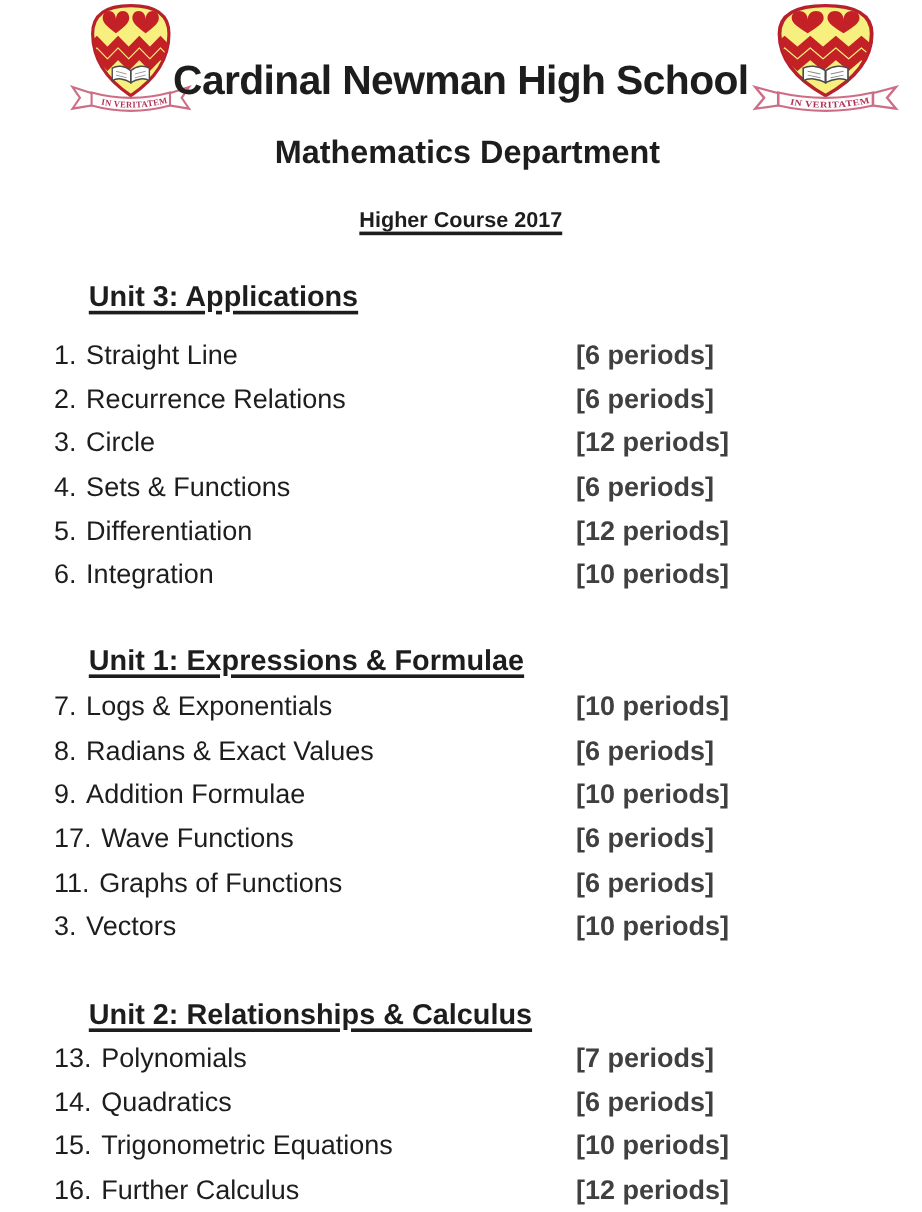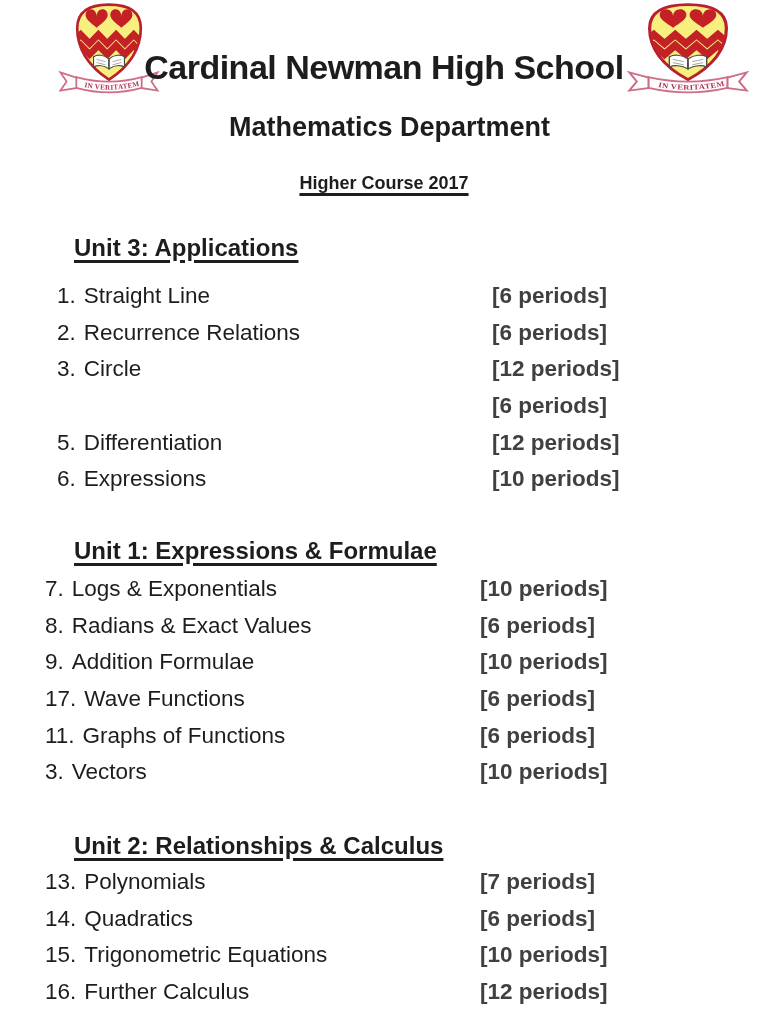--- a/index.html
+++ b/index.html
@@ -33,21 +33,21 @@
   .item-label {
     position: absolute; left: 45px; top: 50%; transform: translateY(-50%);
     font-size: 22.5px; white-space: nowrap;
   }
   .item-number { margin-right: 8px; }
   .item-periods {
     position: absolute; left: 480px; top: 50%; transform: translateY(-50%);
     font-size: 22.5px; font-weight: 700; color: #404040; white-space: nowrap;
   }
   #sec0-heading { top: 234px; }
-  #sec0-rows    { top: 278px; padding-left: 12px; }
+  #sec0-rows    { top: 278px; }
   #sec1-heading { top: 537px; }
   #sec1-rows    { top: 571px; }
   #sec2-heading { top: 832px; }
   #sec2-rows    { top: 864px; }
 </style>
 </head>
 <body>
 
 <div class="page">
 
@@ -123,28 +123,29 @@
     </div>
     <div class="row">
       <span class="item-label"><span class="item-number">2.</span><span>Recurrence Relations</span></span>
       <span class="item-periods">[6 periods]</span>
     </div>
     <div class="row">
       <span class="item-label"><span class="item-number">3.</span><span>Circle</span></span>
       <span class="item-periods">[12 periods]</span>
     </div>
     <div class="row">
+      <span class="item-label"><span class="item-number">4.</span><span>Sets &amp; Functions</span></span>
       <span class="item-periods">[6 periods]</span>
     </div>
     <div class="row">
       <span class="item-label"><span class="item-number">5.</span><span>Differentiation</span></span>
       <span class="item-periods">[12 periods]</span>
     </div>
     <div class="row">
-      <span class="item-label"><span class="item-number">6.</span><span>Expressions</span></span>
+      <span class="item-label"><span class="item-number">6.</span><span>Integration</span></span>
       <span class="item-periods">[10 periods]</span>
     </div>
   </div>
 
   <div class="section-heading" id="sec1-heading"><span class="underlined">Unit 1: Expressions &amp; Formulae</span></div>
   <div class="rows" id="sec1-rows">
     <div class="row">
       <span class="item-label"><span class="item-number">7.</span><span>Logs &amp; Exponentials</span></span>
       <span class="item-periods">[10 periods]</span>
     </div>

